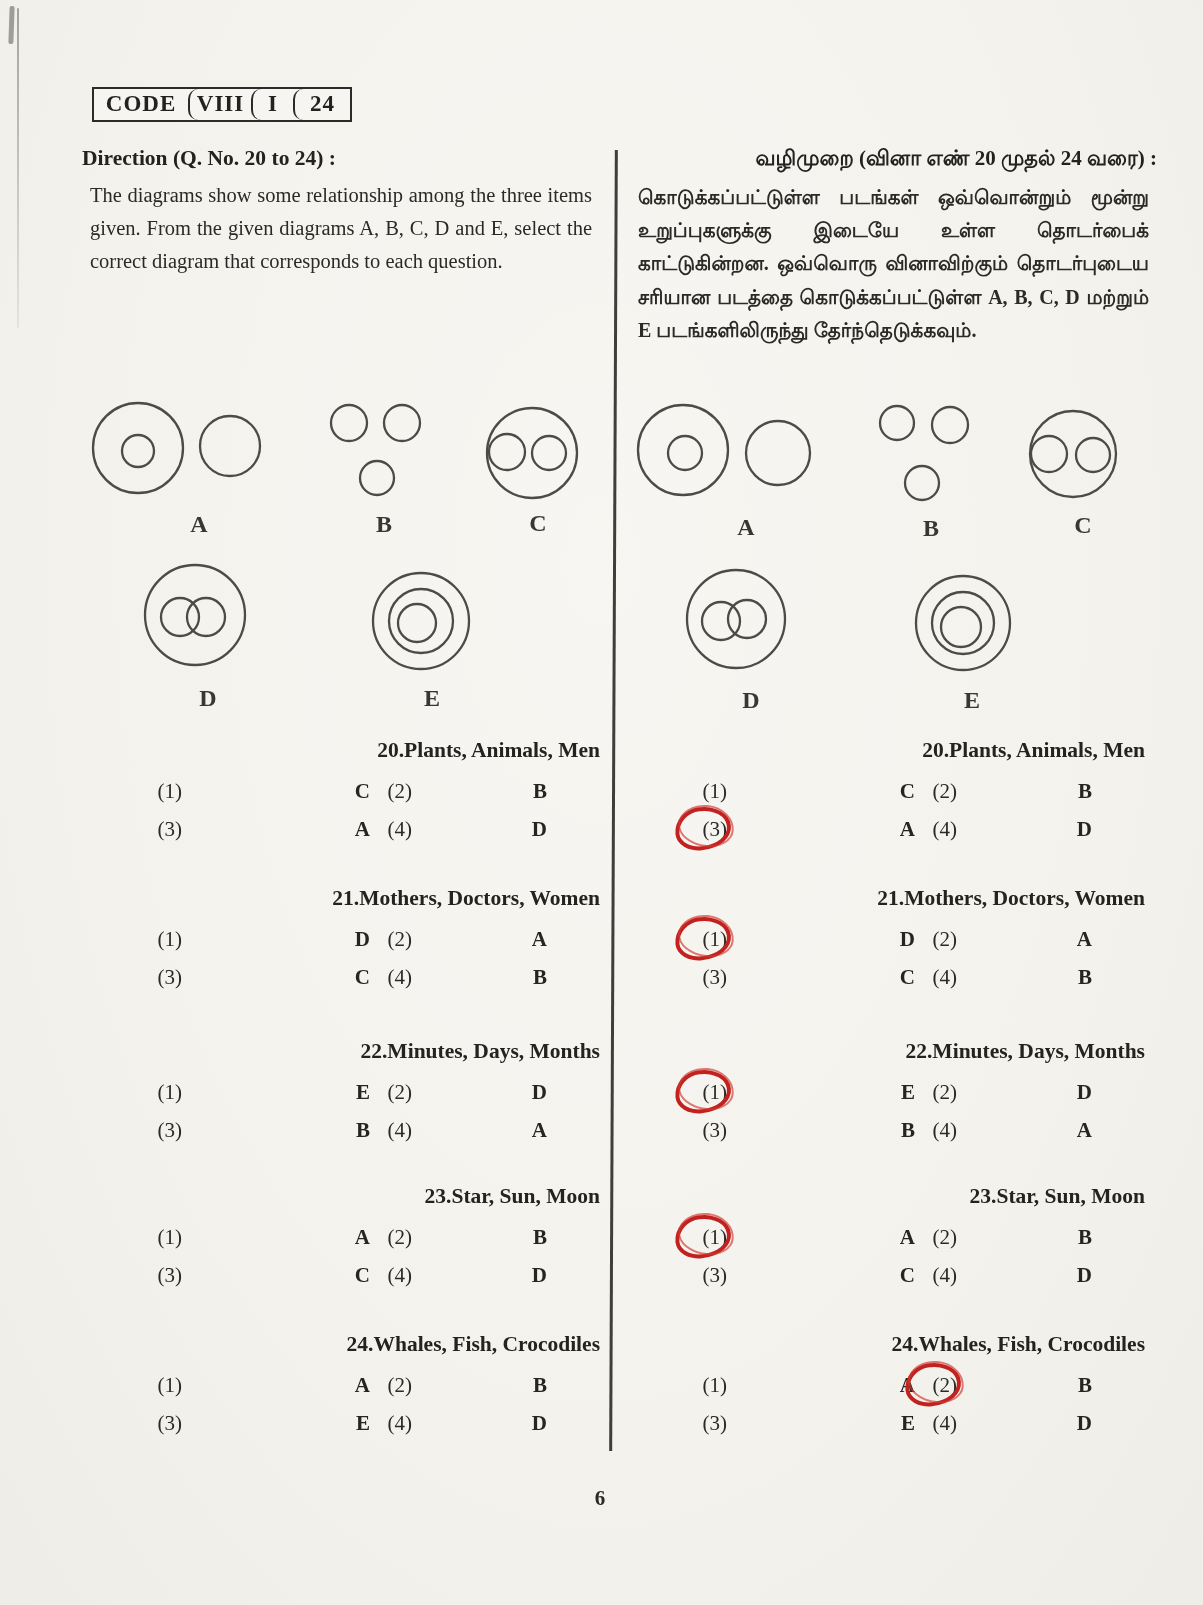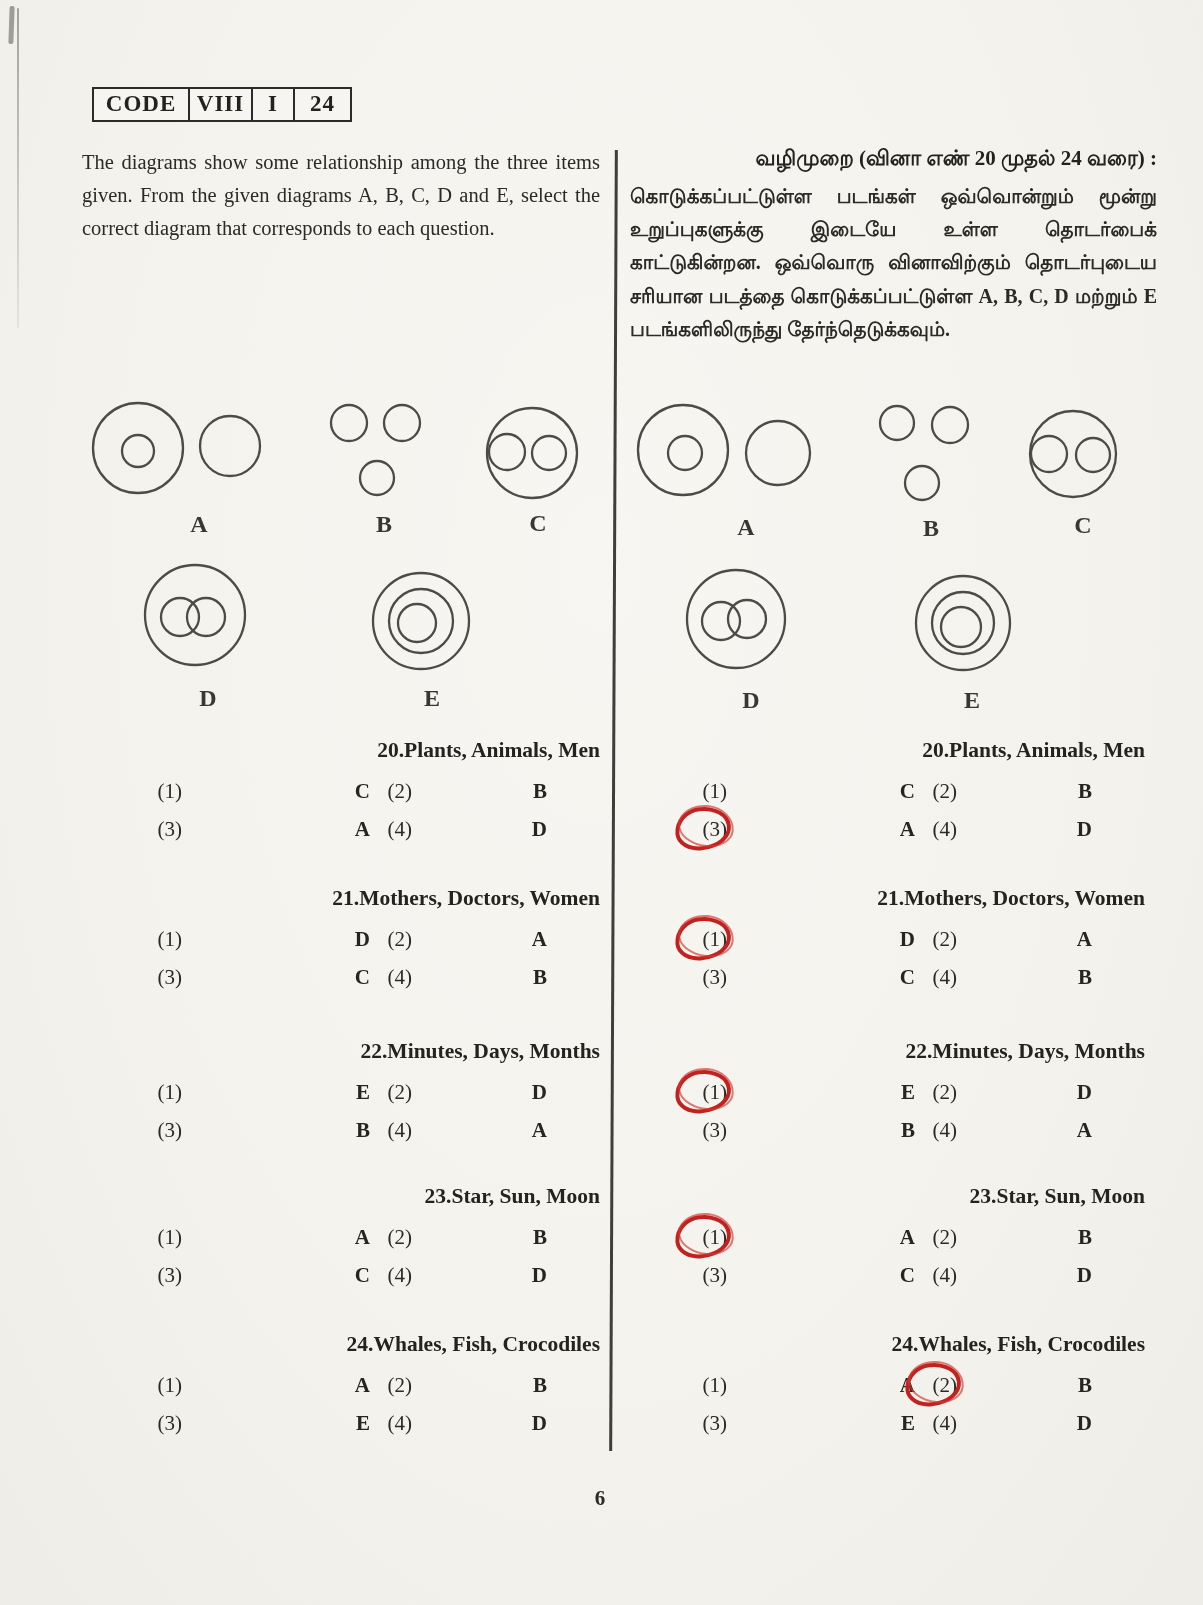--- a/index.html
+++ b/index.html
@@ -12,32 +12,32 @@
     color:#2e2c29;
   }
   
   .edge-streak{position:absolute;left:17px;top:8px;width:2px;height:320px;
     background:linear-gradient(#6f6f6f99, #8a8a8a22);border-radius:2px;}
   .corner-mark{position:absolute;left:9px;top:6px;width:5px;height:38px;background:#55555588;border-radius:2px;transform:rotate(2deg);}
 
   
   .code-box{position:absolute;left:84px;top:87px;display:flex;border:2.5px solid #2c2b29;background:#f7f5f1;margin-left:8px;}
   .code-box .cell{padding:2px 0 3px;text-align:center;font-weight:bold;font-size:23px;letter-spacing:1px;color:#23221f;}
-  .code-box .cell + .cell{border-left:2.5px solid #2c2b29;}
+  .code-box .cell + .cell{border-left:2.5px solid #2c2b29;border-radius:10px;}
   .c0{width:94px;} .c1{width:61px;} .c2{width:40px;} .c3{width:55px;}
 
   
   .divider{position:absolute;left:612px;top:150px;width:2.5px;height:1301px;background:#3f3e3b;transform:rotate(0.25deg);}
 
   
   .dir-block{position:absolute;top:146px;}
   .dir-left{left:82px;width:518px;}
   .dir-right{left:630px;width:527px;}
   .dir-heading{font-weight:bold;font-size:21.5px;color:#23221f;margin:0 0 7px 0;}
-  .dir-para{font-size:20.5px;line-height:1.62;text-align:justify;margin:0;color:#2b2a27;}
+  .dir-para{font-size:20.5px;line-height:1.62;text-align:justify;margin:8px;color:#2b2a27;}
   .dir-right .dir-heading{font-size:21px;text-align:right;}
   .dir-right .dir-para{font-size:20px;line-height:1.66;font-weight:bold;}
 
   
   .diagrams{position:absolute;top:385px;}
   .diag-left{left:80px;}
   .diag-right{left:610px;}
   .diagrams svg{display:block;}
   .diagrams circle{fill:none;stroke:#4c4b48;stroke-width:2.3;}
   .diagrams text{font-family:"Liberation Serif",serif;font-size:24px;font-weight:bold;fill:#383734;}
@@ -73,20 +73,21 @@
   <div class="code-box">
     <div class="cell c0">CODE</div>
     <div class="cell c1">VIII</div>
     <div class="cell c2">I</div>
     <div class="cell c3">24</div>
   </div>
 
   <div class="divider"></div>
 
   <div class="dir-block dir-left">
+    <p class="dir-heading">Direction (Q. No. 20 to 24) :</p>
     <p class="dir-para">The diagrams show some relationship among the three items given.  From the given diagrams A, B, C, D and E, select the correct diagram that corresponds to each question.</p>
   </div>
 
   <div class="dir-block dir-right">
     <p class="dir-heading">வழிமுறை (வினா எண் 20 முதல் 24 வரை) :</p>
     <p class="dir-para">கொடுக்கப்பட்டுள்ள படங்கள் ஒவ்வொன்றும் மூன்று உறுப்புகளுக்கு இடையே உள்ள தொடர்பைக் காட்டுகின்றன.  ஒவ்வொரு வினாவிற்கும் தொடர்புடைய சரியான படத்தை கொடுக்கப்பட்டுள்ள A, B, C, D மற்றும் E படங்களிலிருந்து தேர்ந்தெடுக்கவும்.</p>
   </div>
 
   <div class="diagrams diag-left">
     <svg width="520" height="330" viewBox="0 0 520 330">

